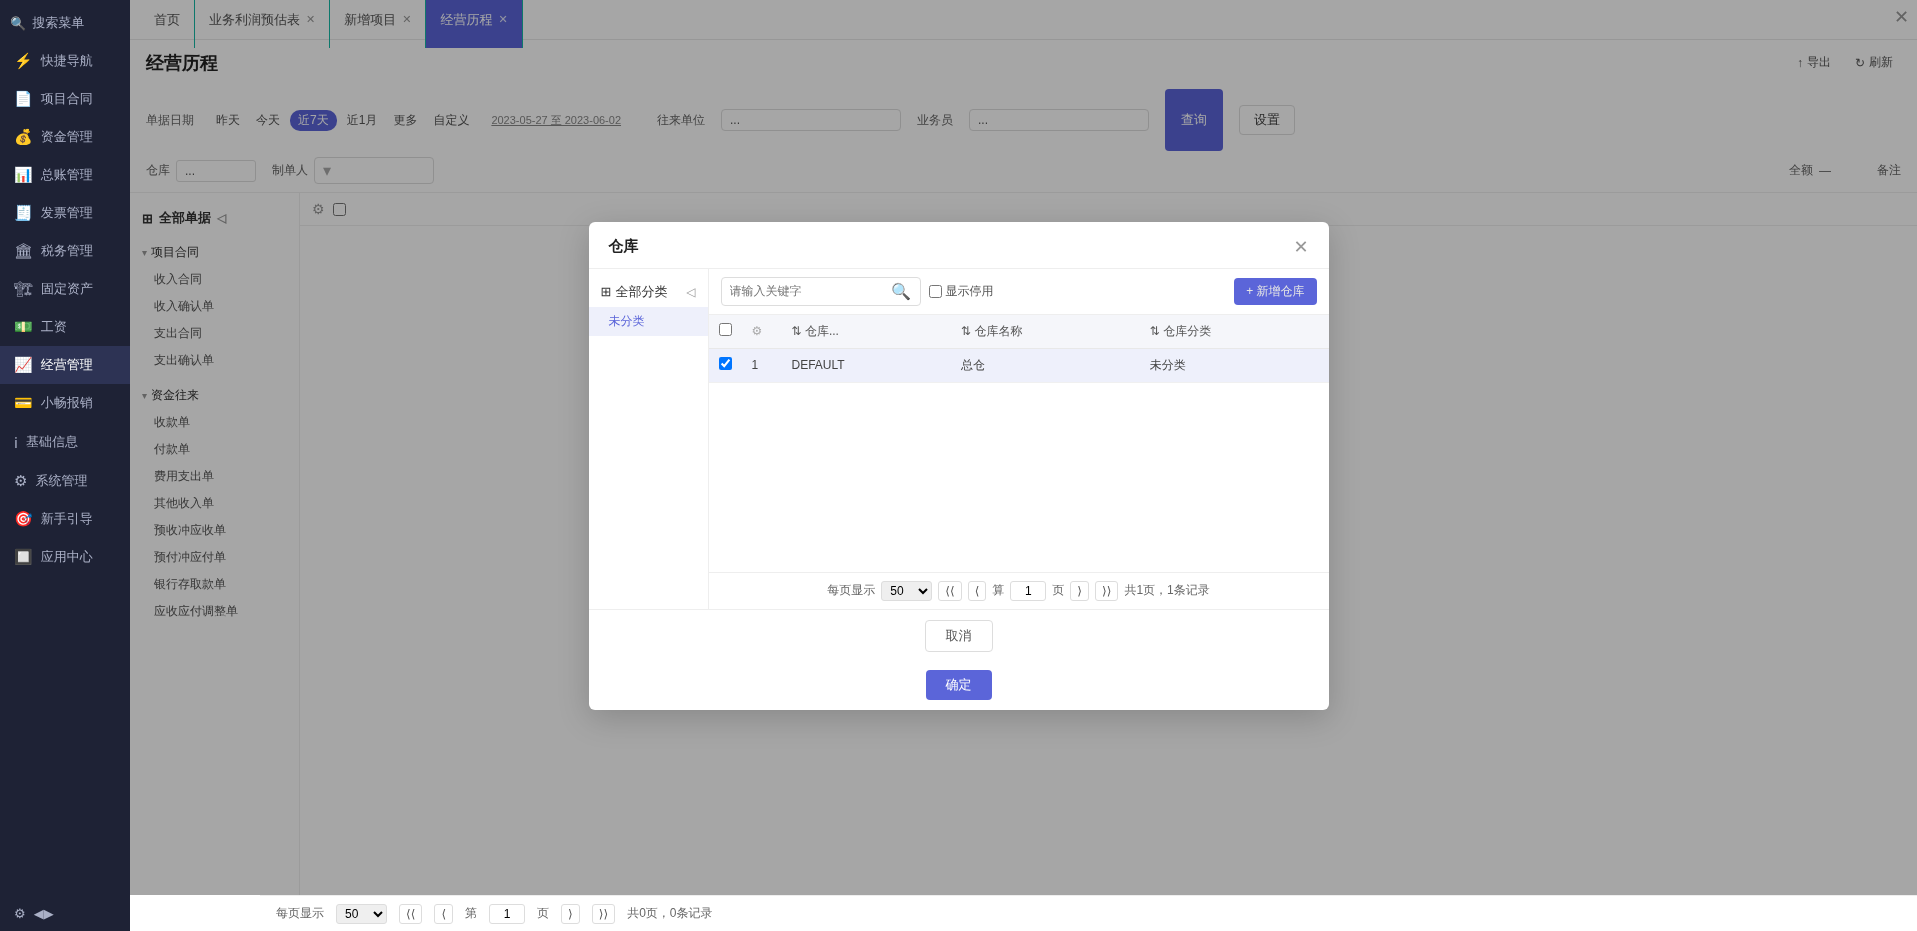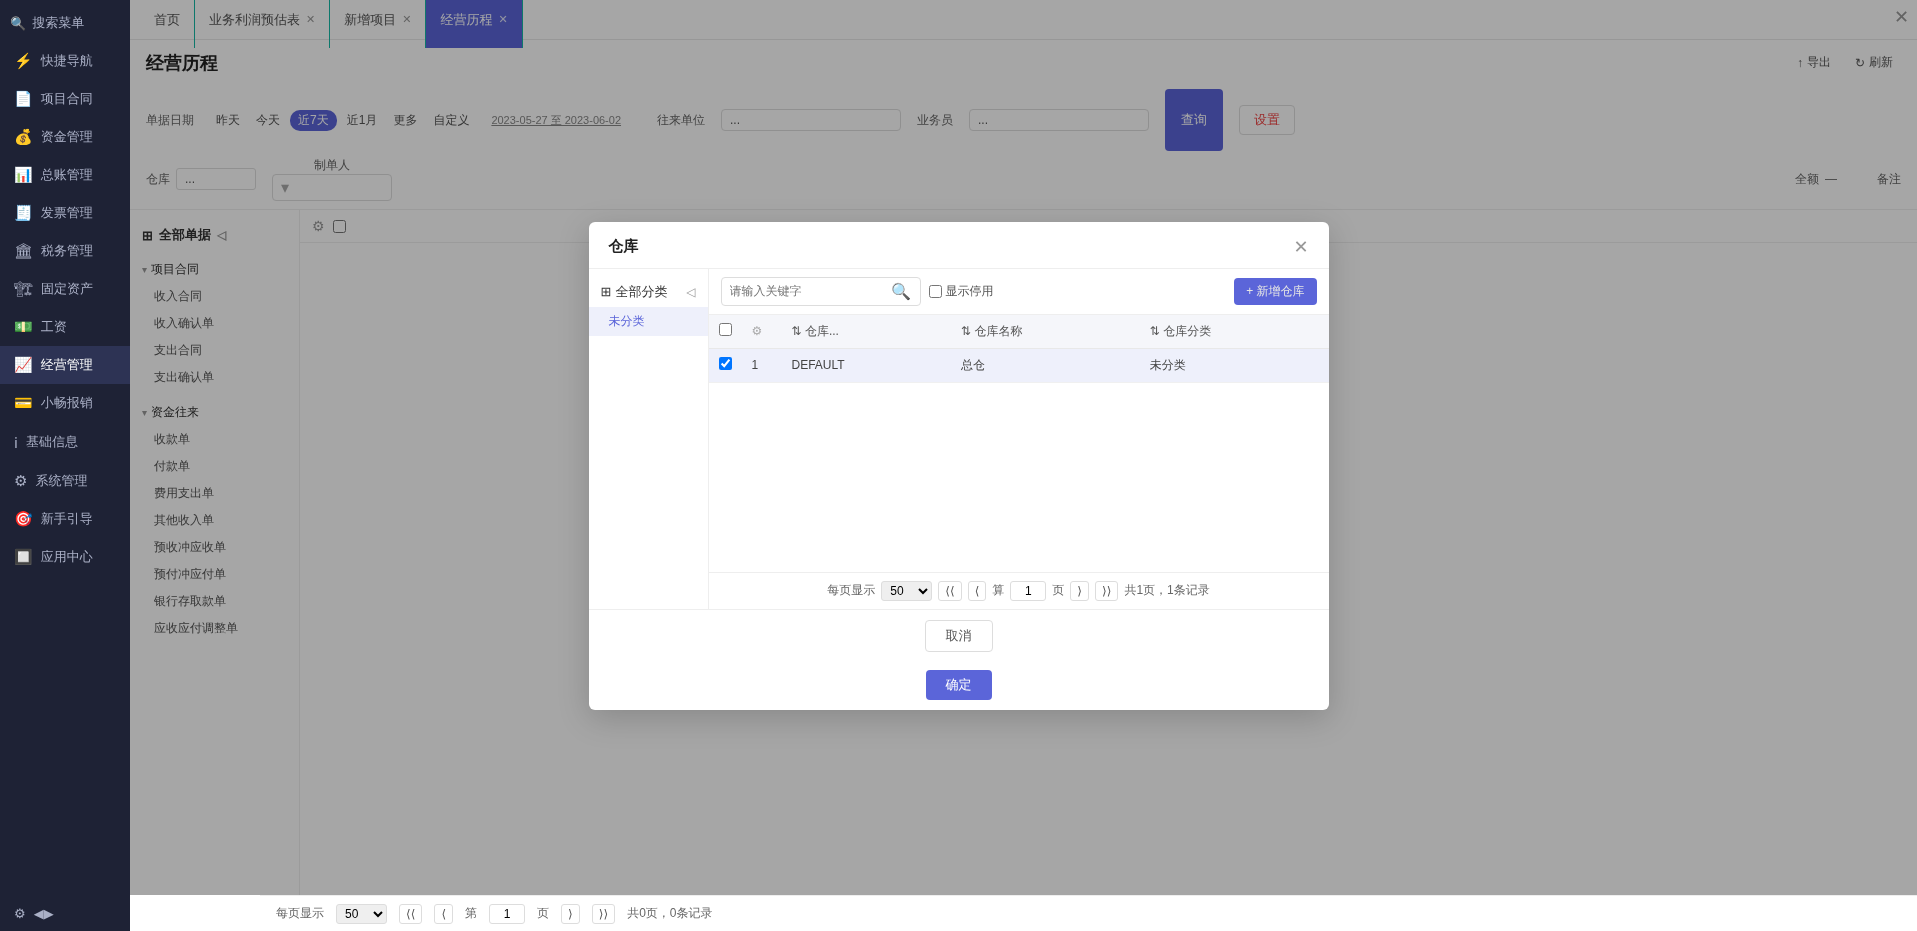--- a/index.html
+++ b/index.html
@@ -84,35 +84,35 @@
     .filter-select {
       display: flex; align-items: center; gap: 4px;
       border: 1px solid #ddd; border-radius: 4px; padding: 3px 8px;
       font-size: 12px; color: #555; min-width: 180px; cursor: pointer;
     }
     .btn-query {
       background: #5b65d9; color: #fff; border: none;
       padding: 22px 16px; border-radius: 4px; font-size: 13px; cursor: pointer;
     }
     .btn-setting {
-      border: 1px solid #ddd; background: #fff; color: #ef4444;
+      border: 1px solid #ddd; background: #fff; color: #404040;
       padding: 5px 14px; border-radius: 4px; font-size: 13px; cursor: pointer;
     }
     .filter-second-row {
       display: flex; align-items: center; gap: 16px;
     }
     .warehouse-field {
       display: flex; align-items: center; gap: 6px; font-size: 12px; color: #666;
     }
     .warehouse-val {
       border: 1px solid #ddd; border-radius: 3px; padding: 3px 8px;
       font-size: 12px; color: #555; min-width: 80px; cursor: pointer;
     }
     .maker-field {
-      display: flex; align-items: center; font-size: 12px; color: #666; flex-direction: column;
+      display: flex; align-items: center; gap: 6px; font-size: 12px; color: #666;
     }
     .amount-field {
       display: flex; align-items: center; gap: 6px; font-size: 12px; color: #666;
       margin-left: auto;
     }
 
     
     .content-area {
       flex: 1; display: flex; background: #f0f2f5; overflow: hidden;
     }
@@ -398,21 +398,21 @@
       <div class="maker-field">
         <span class="filter-label">制单人</span>
         <div class="filter-select" style="min-width:120px;">
           <span style="color:#aaa; font-size:16px;">▾</span>
         </div>
       </div>
       <div class="amount-field">
         <span class="filter-label">全额</span>
         <span>—</span>
       </div>
-      <span class="filter-label" style="margin-left:24px;">备注</span>
+      <span class="filter-label" style="margin-left:30px;">备注</span>
     </div>
   </div>
 
   <div class="content-area">
 
     <div class="left-nav">
       <div class="left-nav-header">
         <span>⊞</span>
         <span>全部单据</span>
         <span class="collapse-icon">◁</span>

